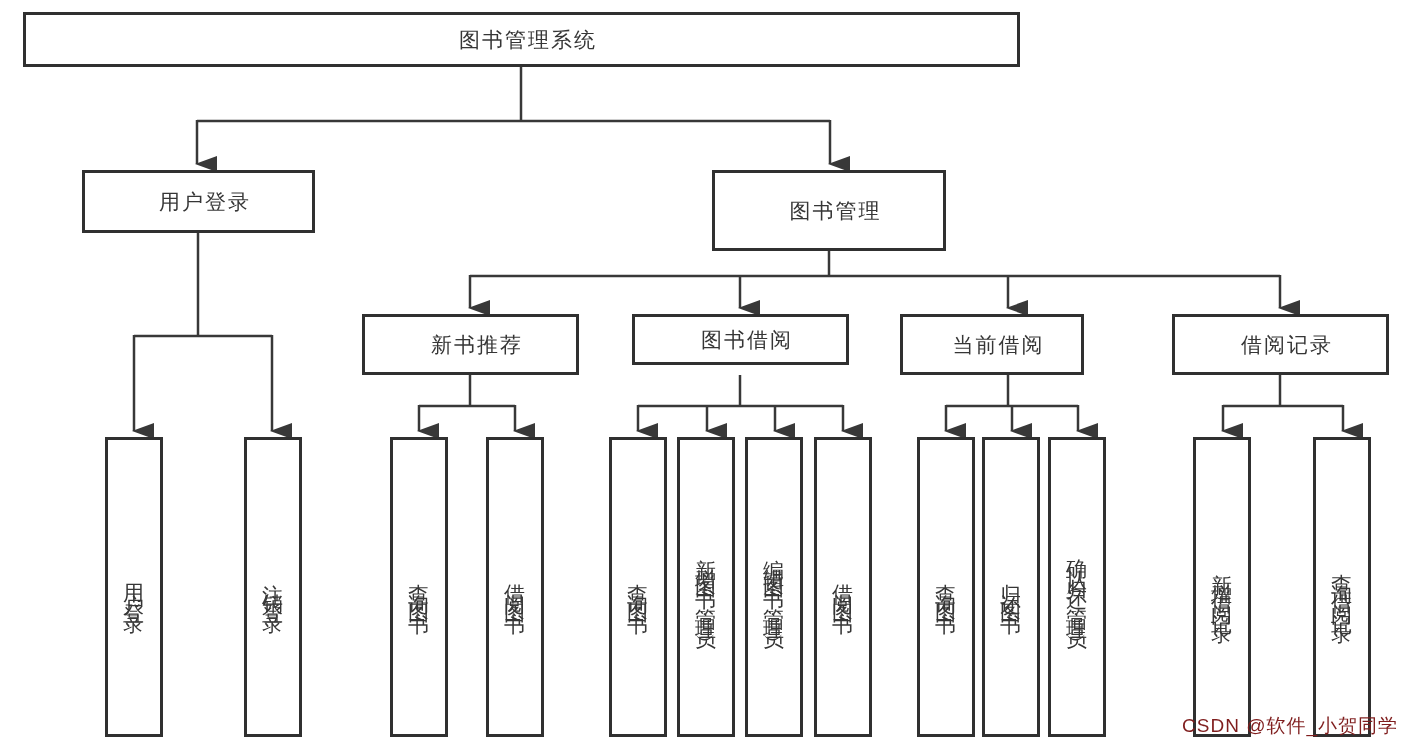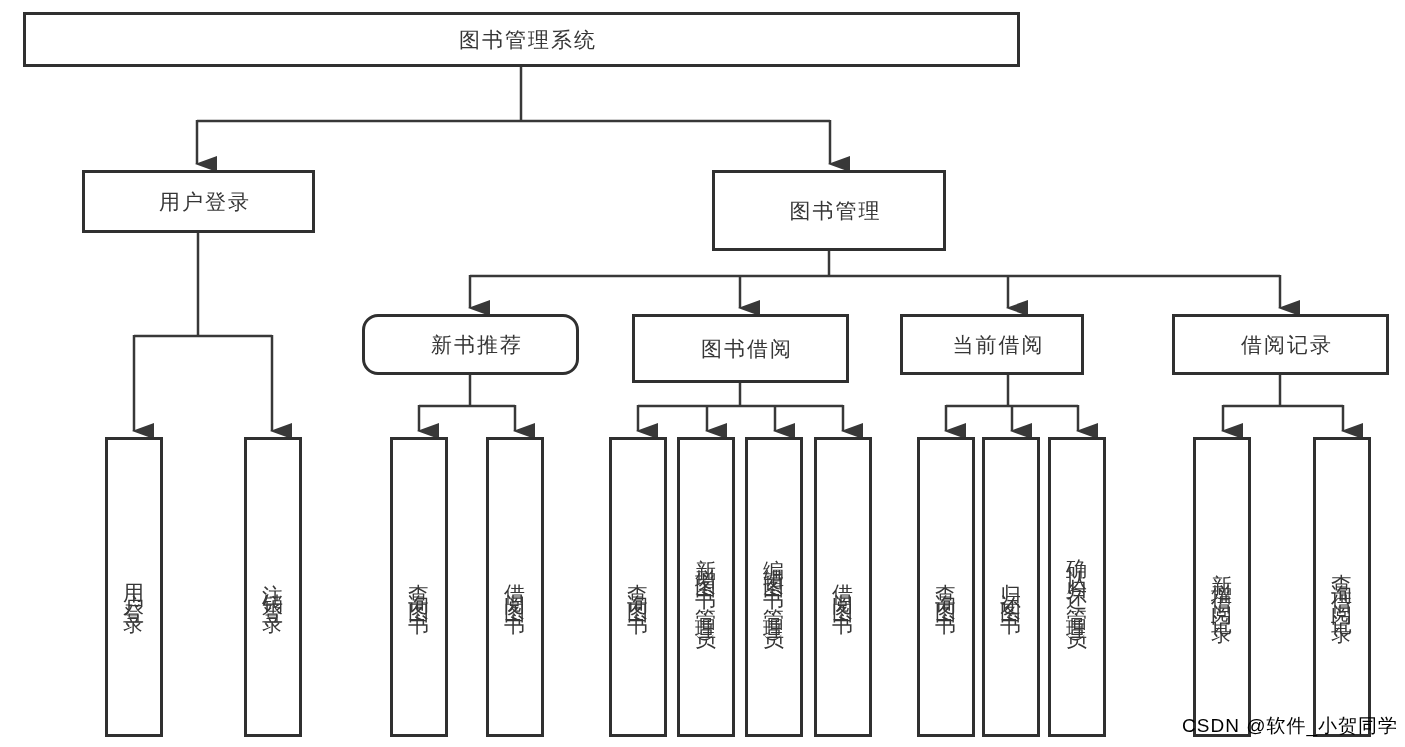--- a/index.html
+++ b/index.html
@@ -43,40 +43,40 @@
     letter-spacing: 10px;
     color: #363636;
     line-height: 1;
   }
   
   .n-root  { left: 23px;  top: 12px;  width: 997px; height: 55px; }
   
   .n-l1a   { left: 82px;  top: 170px; width: 233px; height: 63px; }
   .n-l1b   { left: 712px; top: 170px; width: 234px; height: 81px; }
   
-  .n-l2a   { left: 362px;  top: 314px; width: 217px; height: 61px; border-radius: 16px; }
-  .n-l2b   { left: 632px;  top: 314px; width: 217px; height: 69px; }
+  .n-l2a   { left: 362px;  top: 314px; width: 217px; height: 61px; }
+  .n-l2b   { left: 632px;  top: 314px; width: 217px; height: 51px; }
   .n-l2c   { left: 900px;  top: 314px; width: 184px; height: 61px; }
   .n-l2d   { left: 1172px; top: 314px; width: 217px; height: 61px; }
   
   .leaf { top: 437px; width: 58px; height: 300px; }
   .n-g1a { left: 105px; }  .n-g1b { left: 244px; }
   .n-g2a { left: 390px; }  .n-g2b { left: 486px; }
   .n-g3a { left: 609px; }  .n-g3b { left: 677px; }
   .n-g3c { left: 745px; }  .n-g3d { left: 814px; }
   .n-g4a { left: 917px; }  .n-g4b { left: 982px; }
   .n-g4c { left: 1048px; }
   .n-g5a { left: 1193px; } .n-g5b { left: 1313px; }
   #watermark {
     position: absolute;
     right: 7px;
     bottom: 8px;
     font-size: 19px;
     letter-spacing: 1px;
-    color: #000000;
+    color: #7f1d1d;
     z-index: 5;
     white-space: nowrap;
   }
 </style>
 </head>
 <body>
 
 <div id="canvas">
 
   <svg id="wires" viewBox="0 0 1405 747" xmlns="http://www.w3.org/2000/svg">

